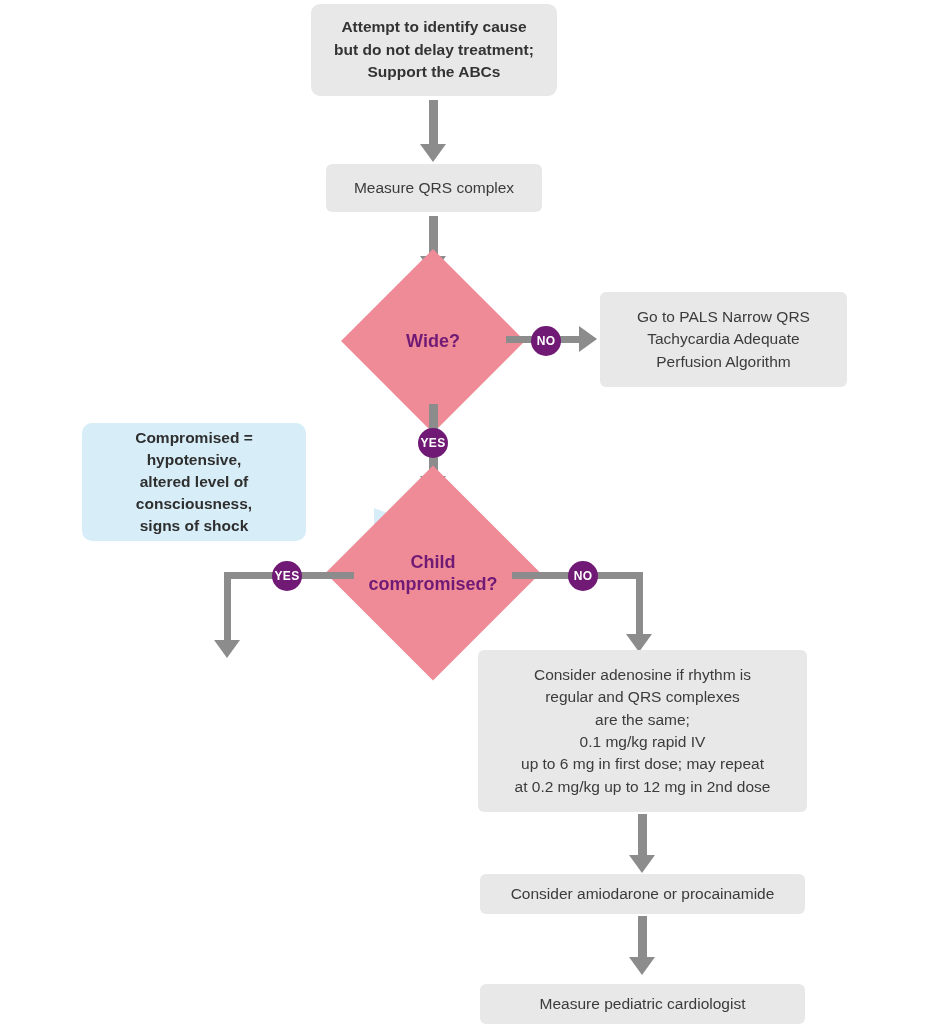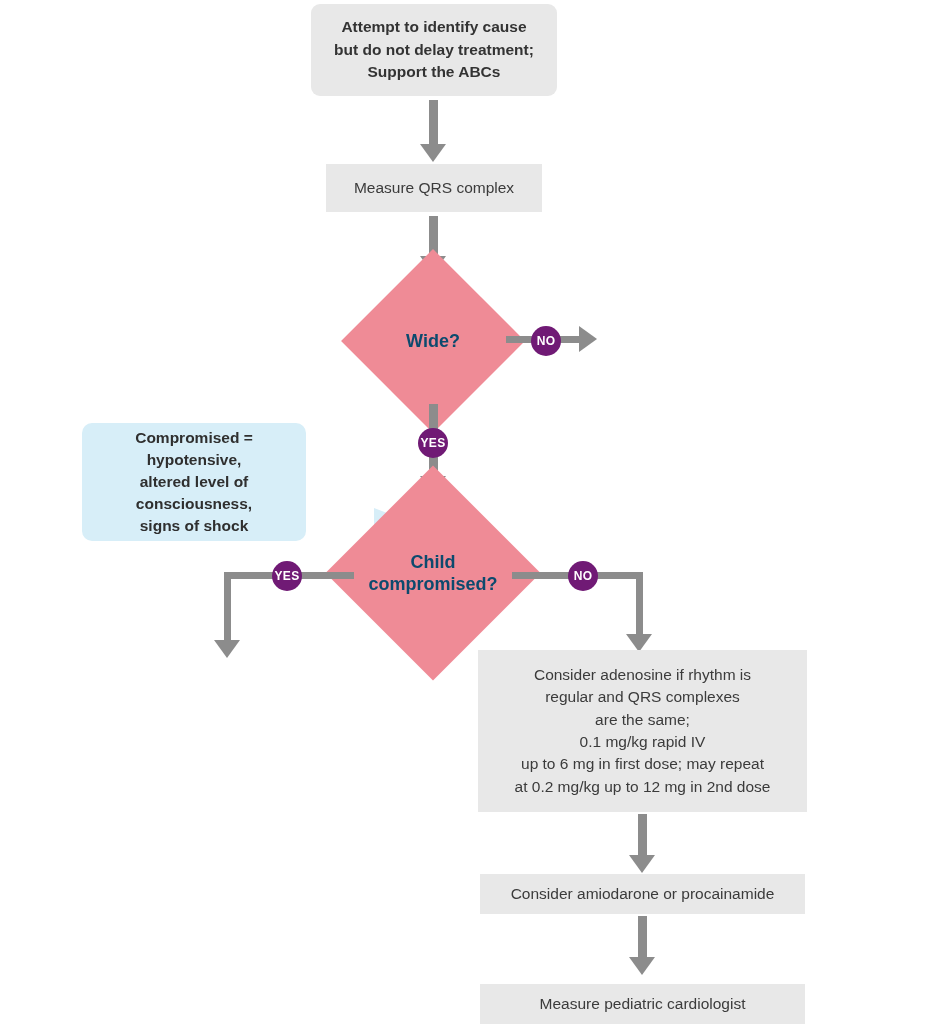--- a/index.html
+++ b/index.html
@@ -21,20 +21,21 @@
   }
   
   .node {
     position: absolute;
     box-sizing: border-box;
     display: flex;
     align-items: center;
     justify-content: center;
     text-align: center;
     color: #3b3b3b;
+    border-radius: 6px;
   }
   .box {
     background: #e8e8e8;
     font-size: 15.5px;
     line-height: 1.45;
     padding: 8px 12px;
     white-space: pre-line;
   }
   .box-rounded {
     border-radius: 9px;
@@ -53,21 +54,21 @@
     background: #ef8b96;
     transform: rotate(45deg);
   }
   .diamond-label {
     position: absolute;
     inset: 0;
     display: flex;
     align-items: center;
     justify-content: center;
     text-align: center;
-    color: #0c4a6e;
+    color: #701a75;
     font-weight: bold;
     font-size: 18px;
     line-height: 1.25;
     white-space: pre-line;
     z-index: 3;
   }
   
   .callout {
     position: absolute;
     background: #d7eef8;
@@ -148,20 +149,23 @@
 
   <div class="diamond-wrap" style="left:368px; top:276px; width:130px; height:130px;">
     <div class="diamond-shape"></div>
     <div class="diamond-label">Wide?</div>
   </div>
 
   <div class="conn" style="left:506px; top:336px; width:80px; height:7px;"></div>
   <div class="badge badge-no" style="left:531px; top:326px;">NO</div>
   <div class="arrow-head-right" style="left:579px; top:326px;"></div>
 
+  <div class="node box" style="left:600px; top:292px; width:247px; height:95px;">Go to PALS Narrow QRS
+Tachycardia Adequate
+Perfusion Algorithm</div>
 
   <div class="conn" style="left:429px; top:404px; width:9px; height:74px;"></div>
   <div class="badge badge-yes" style="left:418px; top:428px;">YES</div>
   <div class="arrow-head-down" style="left:420px; top:476px;"></div>
 
   <div class="callout" style="left:82px; top:423px; width:224px; height:118px;">Compromised = hypotensive,
 altered level of consciousness,
 signs of shock</div>
   <div class="callout-tail" style="left:374px; top:508px;"></div>
 

